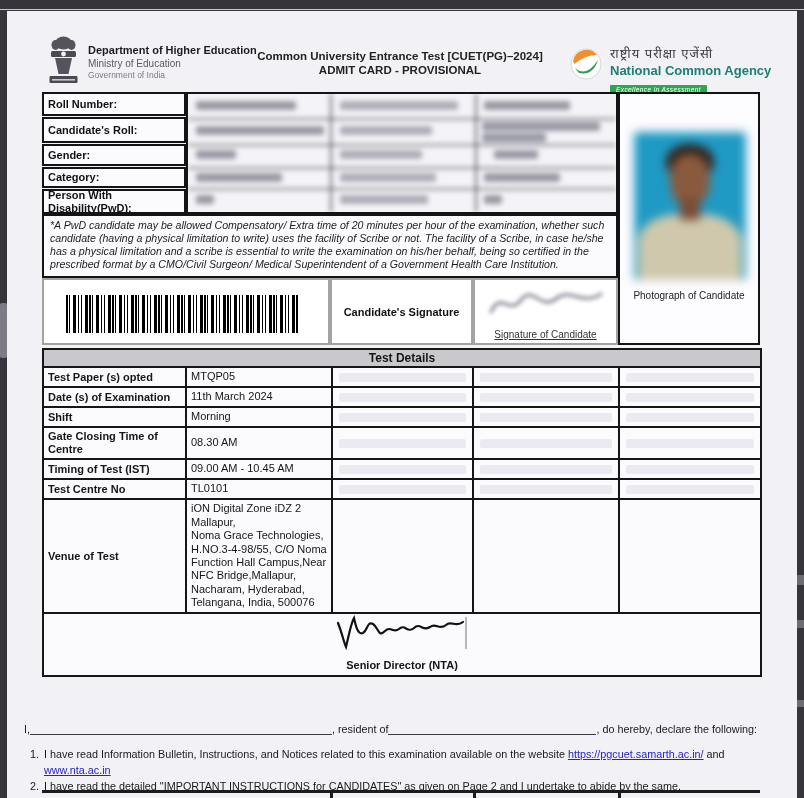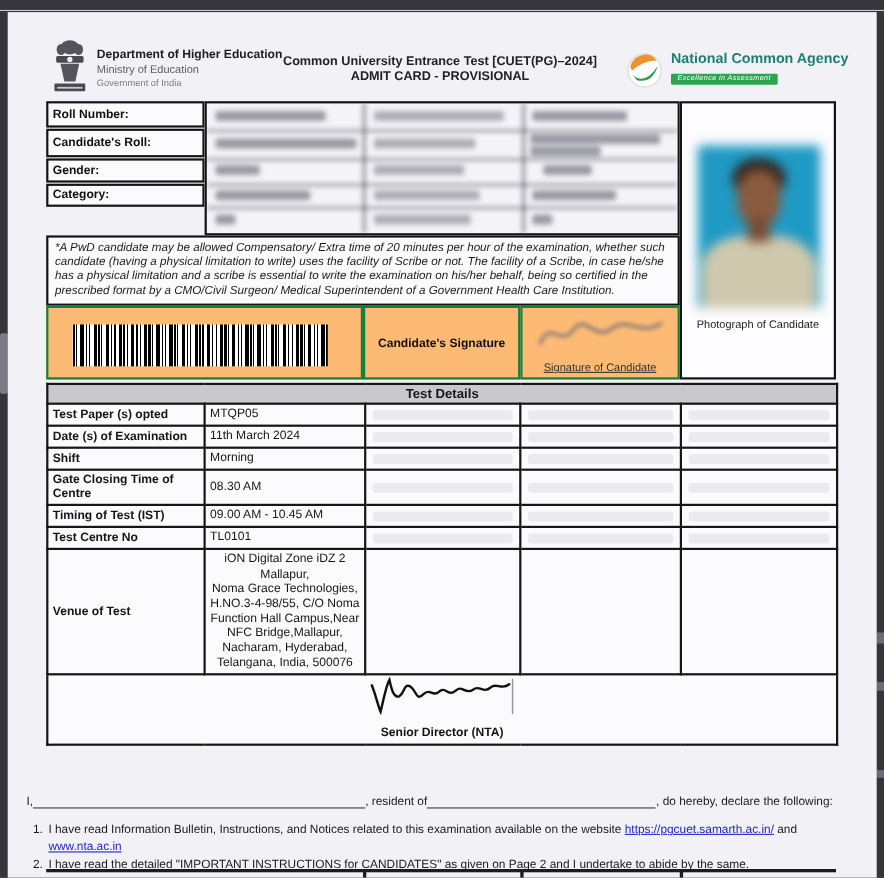--- a/index.html
+++ b/index.html
@@ -48,38 +48,38 @@
   .photo .bgblue { position:absolute; inset:0; background:#1f9ac4; }
   .photo .hair { position:absolute; left:32px; top:12px; width:48px; height:34px; background:#2e2018; border-radius:50% 50% 40% 40%; }
   .photo .face { position:absolute; left:36px; top:22px; width:40px; height:52px; background:#8a5a3e; border-radius:45%; }
   .photo .neck { position:absolute; left:46px; top:66px; width:20px; height:22px; background:#7a4c33; }
   .photo .shirt { position:absolute; left:4px; top:82px; width:104px; height:70px; background:#cfc8ad; border-radius:40% 40% 0 0; }
   .photo-label { position:absolute; left:0; right:0; top:196px; text-align:center; font-size:10px; color:#222; }
 
   .note-box { position:absolute; left:42px; top:214px; width:576px; height:64px; border:2px solid #141414; background:#fbfafd;
               font-size:10.6px; font-style:italic; color:#1c1c1e; padding:3px 6px; line-height:1.24; }
 
-  .bc-cell { position:absolute; top:278px; height:67px; border:2px solid #15803d; background:#fdba74; }
+  .bc-cell { position:absolute; top:278px; height:67px; border:2px solid #a3a3a3; background:#ffffff; }
   .bc-1 { left:42px; width:288px; }
   .bc-2 { left:330px; width:143px; display:flex; align-items:center; justify-content:center;
           font-size:11px; font-weight:bold; color:#111; text-align:center; }
   .bc-3 { left:473px; width:145px; }
   .barcode { position:absolute; left:22px; top:15px; width:232px; height:38px;
      background:
        repeating-linear-gradient(90deg,#000 0 2px,#fff 2px 3px,#000 3px 4px,#fff 4px 7px,#000 7px 10px,#fff 10px 12px,#000 12px 13px,#fff 13px 15px,#000 15px 16px,#fff 16px 19px,#000 19px 22px,#fff 22px 23px); }
   .cand-sig { position:absolute; left:8px; top:2px; filter:blur(2px); opacity:.8; }
   .sig-label { position:absolute; left:0; right:0; bottom:3px; text-align:center; font-size:10px; color:#333;text-decoration:underline; }
 
   
   .test-table { position:absolute; left:42px; top:348px; border-collapse:collapse; table-layout:fixed; width:718px; background:#fbfafd; }
   .test-table td { border:2px solid #161616; font-size:11px; color:#161616; padding:1px 4px; vertical-align:middle; overflow:hidden; }
   .test-table .hdr td { background:#c9c8cd; text-align:center; font-size:12px; font-weight:bold; height:17px; padding:1px; }
   .tl { font-weight:bold; line-height:1.15; }
   .tv { line-height:1.2; }
-  .venue-v { white-space:pre-line; font-size:10.8px; line-height:1.22; padding-top:3px;text-align:center; }
+  .venue-v { white-space:pre-line; font-size:10.8px; line-height:1.22; padding-top:3px; }
   .te::after { content:""; display:block; height:9px; background:#ebeaf0; border-radius:2px; margin:0 2px; }
   .sig-row td { height:63px; text-align:center; vertical-align:bottom; padding-bottom:4px; }
   .dir-sig { display:inline-block; position:relative; margin-bottom:2px; }
   .dir-label { font-size:11px; font-weight:bold; color:#141414; margin-top:4px; }
 
   
   .decl { position:absolute; left:24px; top:722px; width:768px; font-size:10.8px; color:#1a1a1c; }
   .decl-line { display:flex; align-items:flex-end; white-space:nowrap; }
   .blank { display:inline-block; border-bottom:1.4px solid #3a3a44; height:13px; }
   .b1 { width:302px; } .b2 { width:208px; }
@@ -127,29 +127,31 @@
     <div class="t2">ADMIT CARD - PROVISIONAL</div>
   </div>
   <div class="nta">
     <svg class="nta-circle" viewBox="0 0 32 32">
       <circle cx="16" cy="16" r="15" fill="#ffffff" stroke="#d8d7dd" stroke-width="1"></circle>
       <path d="M3 13 A 13.5 13.5 0 0 1 27 7 Q 15 7 4.5 16 Z" fill="#f0912d"></path>
       <path d="M5 20 Q 16 30 28 12 Q 23 28 9 25 Z" fill="#2f9e4f"></path>
       <path d="M12 17 Q 17 21 23 14 Q 18 23 12 19 Z" fill="#ffffff"></path>
     </svg>
     <div class="nta-text">
+      <div class="nta-hindi">राष्ट्रीय परीक्षा एजेंसी</div>
       <div class="nta-en">National Common Agency</div>
       <span class="nta-badge">Excellence in Assessment</span>
     </div>
   </div>
 
   <div class="lbl-box" style="top:92px;height:24px;">Roll Number:</div>
   <div class="lbl-box" style="top:117px;height:26px;">Candidate's Roll:</div>
   <div class="lbl-box" style="top:144px;height:22px;">Gender:</div>
   <div class="lbl-box" style="top:167px;height:21px;">Category:</div>
+  <div class="lbl-box" style="top:189px;height:25px;">Person With Disability(PwD):</div>
 
   <div class="val-box">
     <div class="blurwrap">
       <div class="vline" style="left:142px;"></div>
       <div class="vline" style="left:287px;"></div>
       <div class="hline" style="top:24px;"></div>
       <div class="hline" style="top:50px;"></div>
       <div class="hline" style="top:73px;"></div>
       <div class="hline" style="top:94px;"></div>
       <div class="bar dk" style="left:8px;top:7px;width:100px;"></div>

